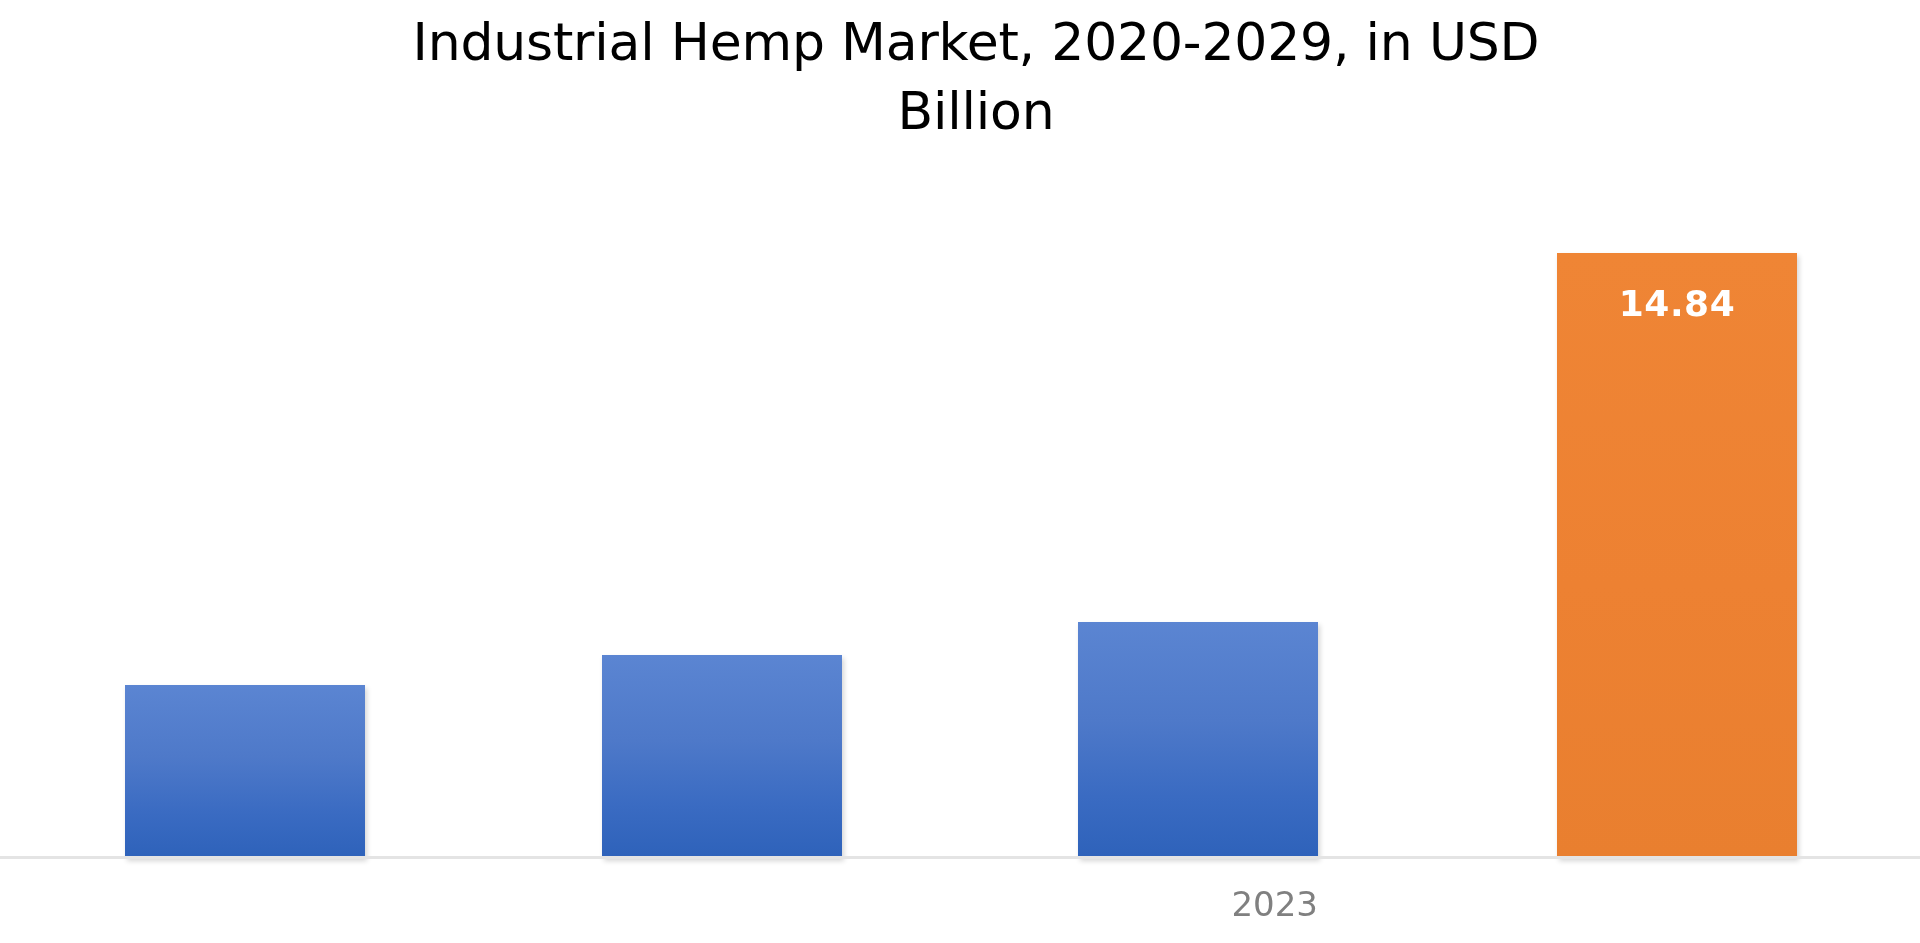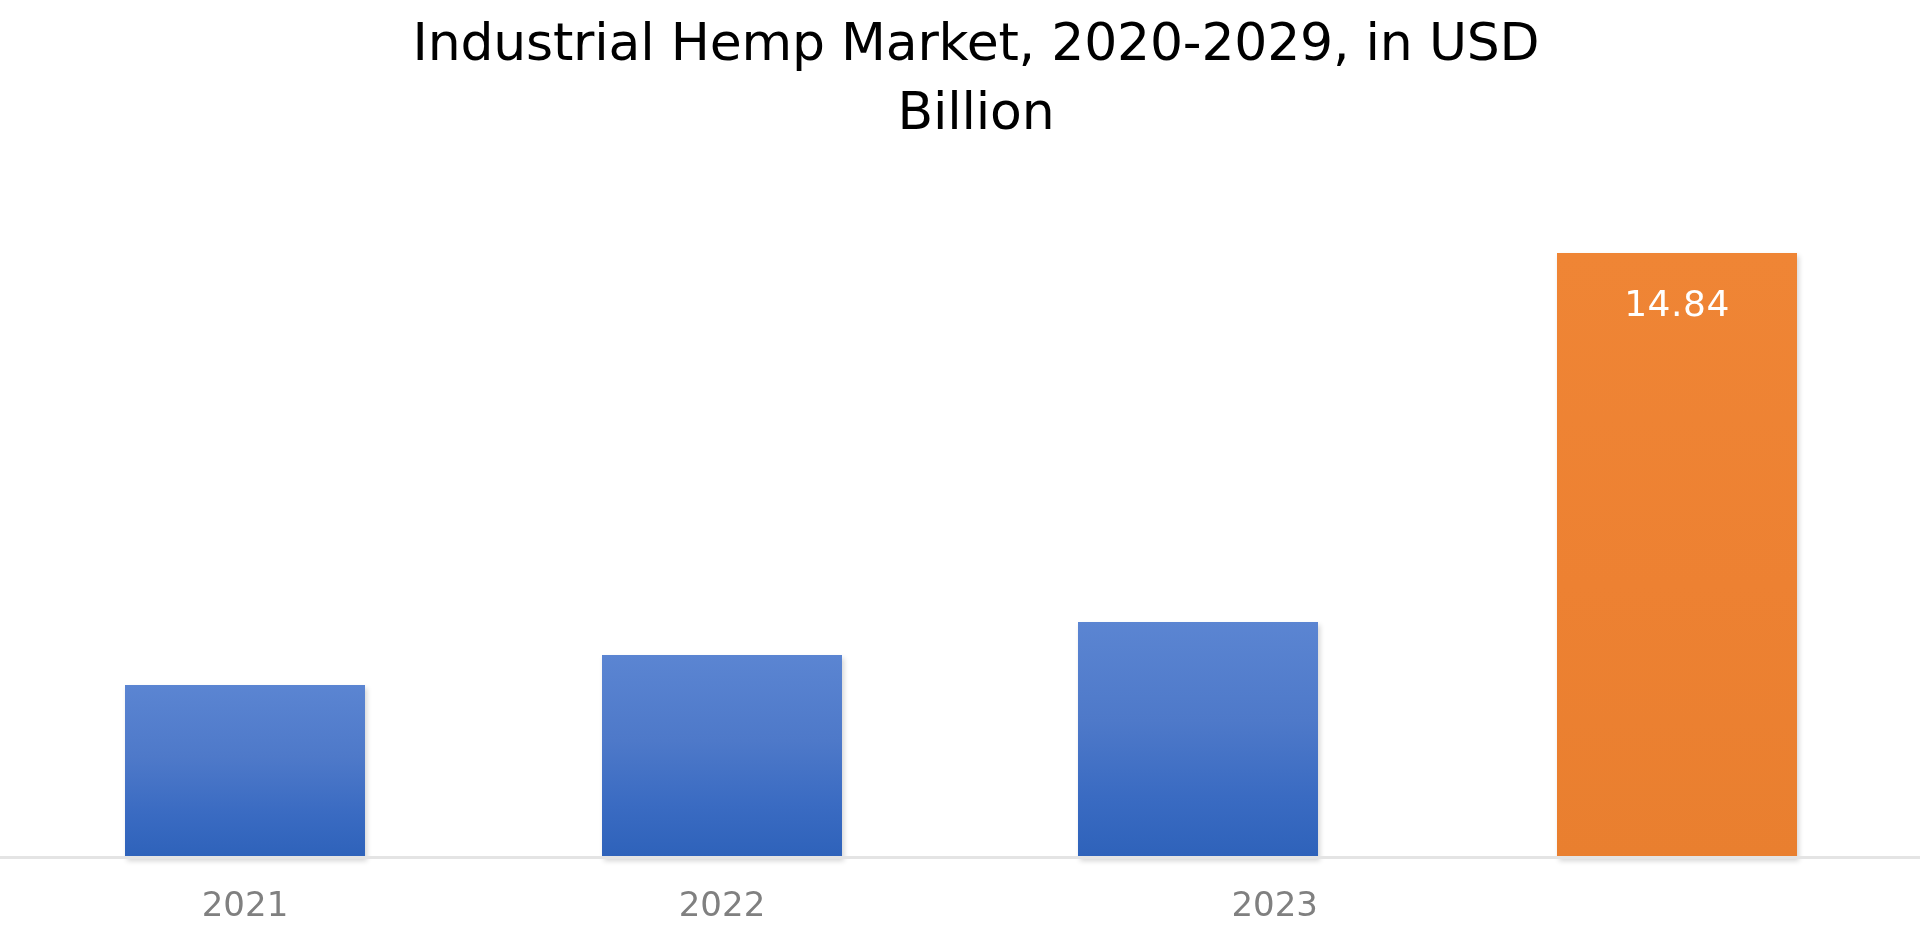--- a/index.html
+++ b/index.html
@@ -83,21 +83,21 @@
 
   .bar-value {
     position: absolute;
     left: 0;
     width: 100%;
     top: 30px;
     text-align: center;
     color: #ffffff;
     font-family: "DejaVu Sans", sans-serif;
     font-size: 36px;
-    font-weight: normal;
+    font-weight: bold;
     letter-spacing: 0.5px;
   }
 
   
   #category-axis {
     position: absolute;
     left: 0;
     top: 858px;
     width: 1920px;
     height: 85px;
@@ -145,18 +145,16 @@
       <div class="bar orange" style="height:605px;">
         <span class="bar-value">14.84</span>
       </div>
     </div>
 
     <div id="axis-baseline"></div>
 
   </div>
 
   <div id="category-axis">
-    <span class="cat-label" style="left:125px; width:240px;">2021</span>
-    <span class="cat-label" style="left:602px; width:240px;">2022</span>
     <span class="cat-label" style="left:1078px; width:240px;text-align:right;">2023</span>
   </div>
 
 </div>
 
 </body></html>

